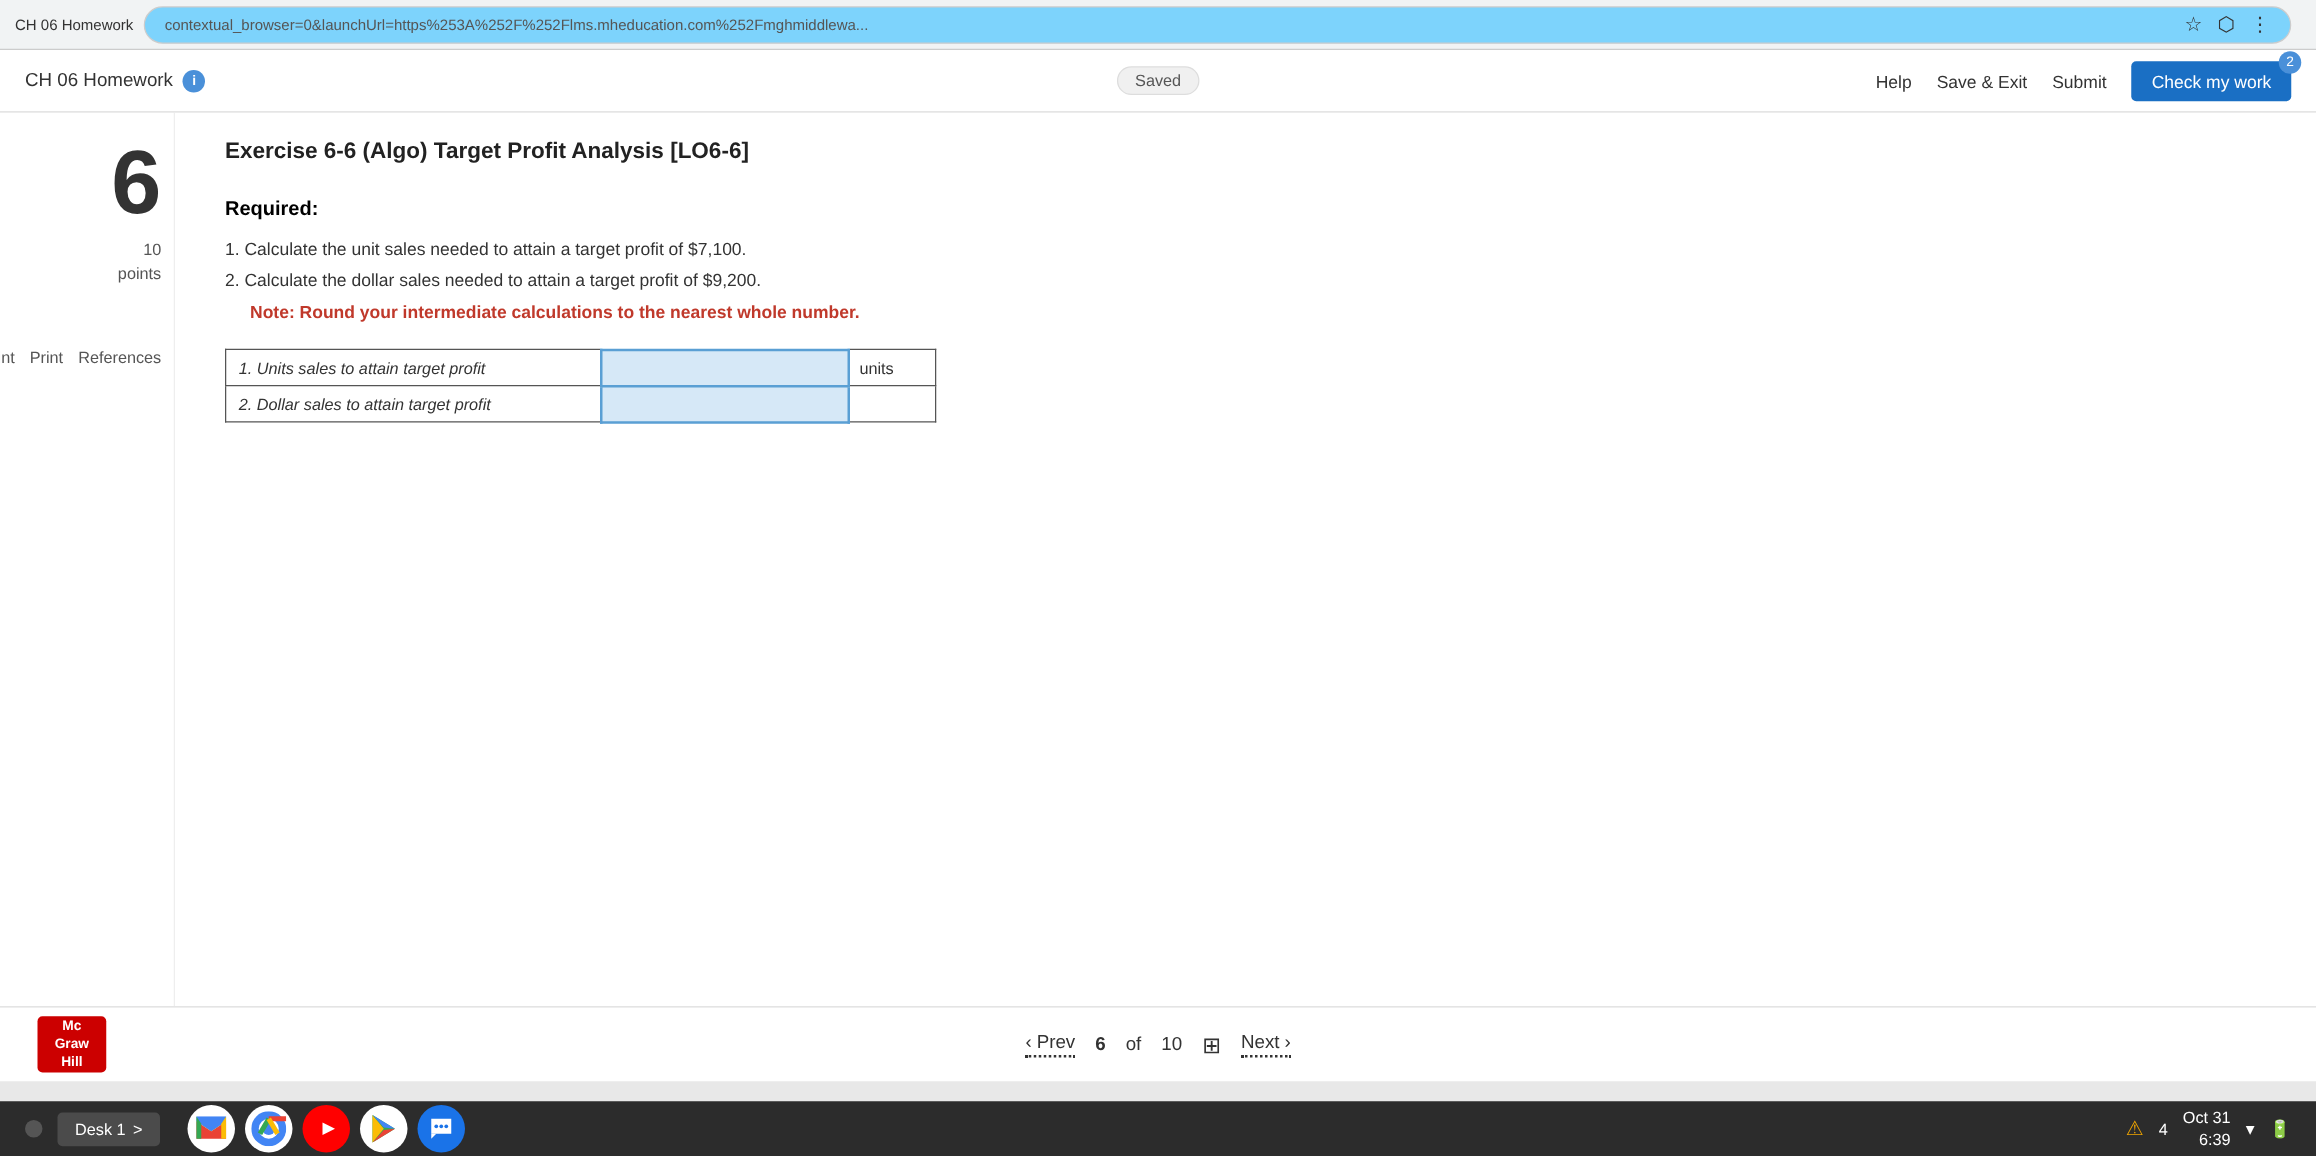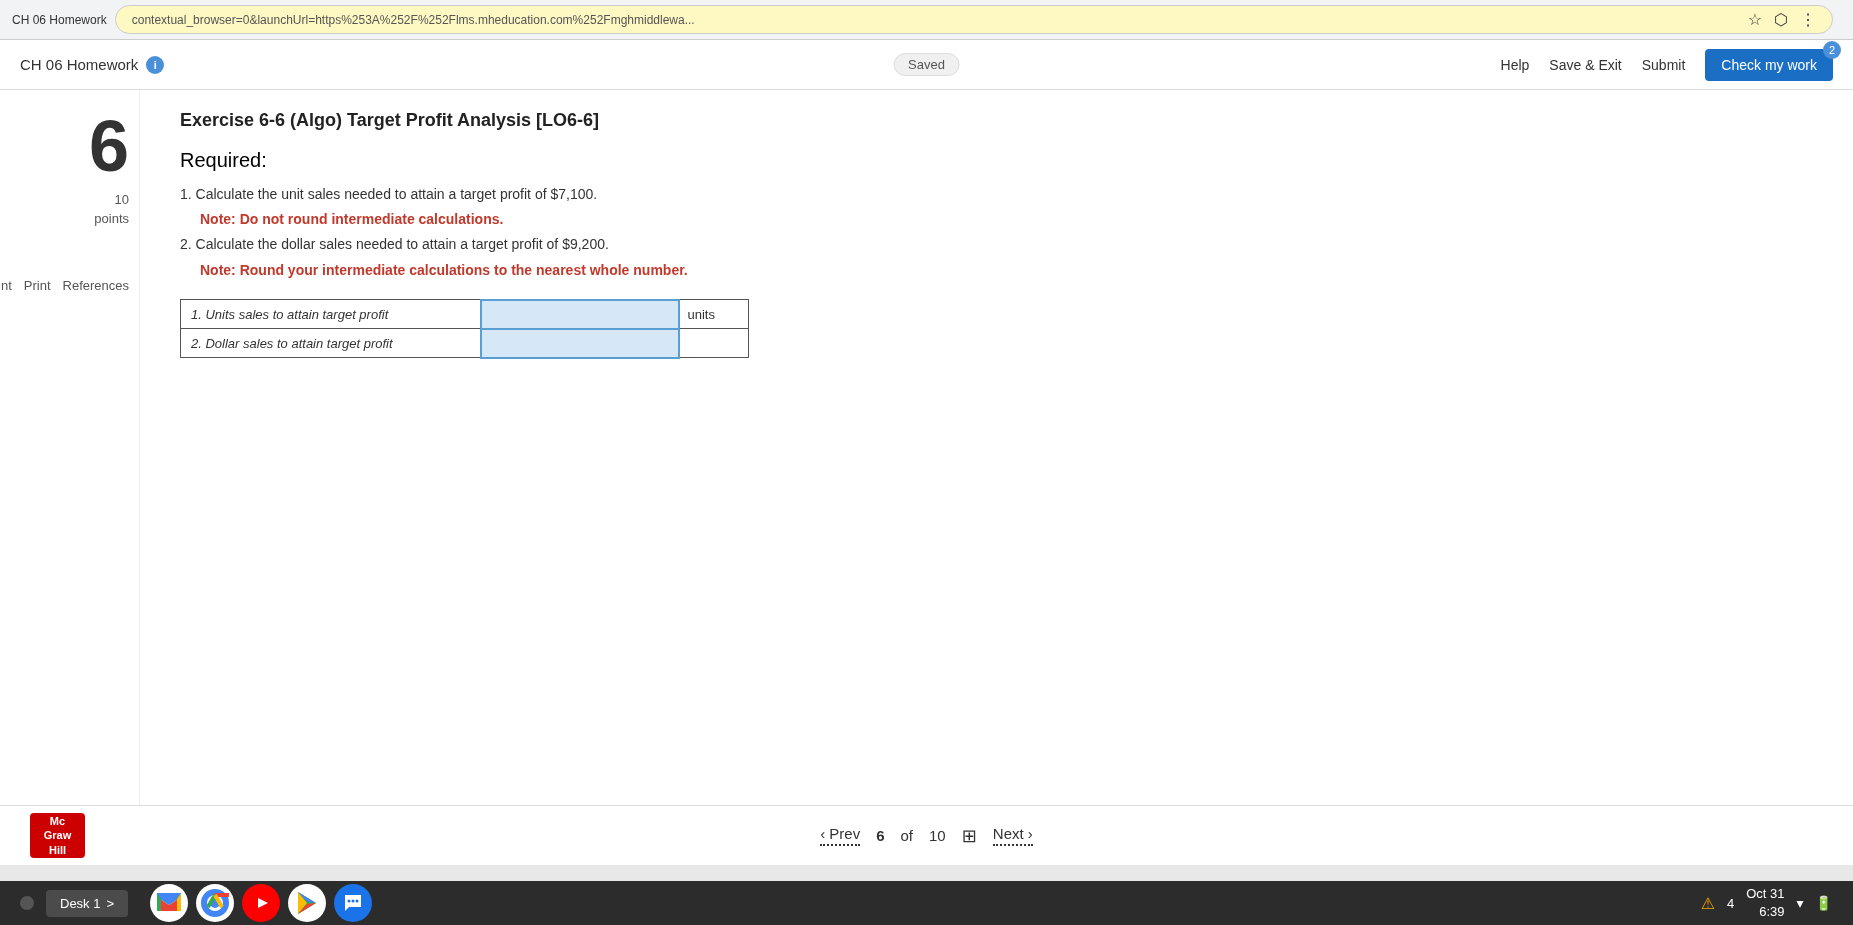--- a/index.html
+++ b/index.html
@@ -18,21 +18,21 @@
       height: 40px;
       display: flex;
       align-items: center;
       padding: 0 12px;
       border-bottom: 1px solid #ccc;
       font-size: 12px;
       color: #555;
     }
     .browser-bar .url-area {
       flex: 1;
-      background: #fef9c3;
+      background: #7dd3fc;
       border: 1px solid #ccc;
       border-radius: 20px;
       padding: 4px 16px;
       font-size: 12px;
       color: #333;
       margin: 0 8px;
       display: flex;
       align-items: center;
       justify-content: space-between;
     }
@@ -169,31 +169,31 @@
     
     .exercise-body {
       flex: 1;
       padding: 20px 40px;
       overflow-y: auto;
     }
     .exercise-title {
       font-size: 18px;
       font-weight: bold;
       color: #222;
-      margin-bottom: 18px;
+      margin-bottom: 28px;
     }
     .problem-text {
       font-size: 14px;
       color: #333;
       line-height: 1.6;
       margin-bottom: 16px;
     }
     .required-label {
-      font-weight: normal;
-      font-size: 20px;
+      font-weight: bold;
+      font-size: 16px;
       margin-bottom: 10px;
     }
     .instructions {
       font-size: 14px;
       color: #333;
       line-height: 1.8;
       margin-bottom: 6px;
     }
     .note-text {
       color: #c0392b;
@@ -400,21 +400,20 @@
       <a class="sidebar-link">Print</a>
       <a class="sidebar-link">References</a>
     </div>
   </div>
 
   <div class="exercise-body">
     <div class="exercise-title">Exercise 6-6 (Algo) Target Profit Analysis [LO6-6]</div>
     <div class="required-label">Required:</div>
     <div class="instructions">
       <p>1. Calculate the unit sales needed to attain a target profit of $7,100.</p>
-      <p class="note-text" style="padding-left:20px;">Note: Do not round intermediate calculations.</p>
       <p>2. Calculate the dollar sales needed to attain a target profit of $9,200.</p>
       <p class="note-text" style="padding-left:20px;">Note: Round your intermediate calculations to the nearest whole number.</p>
     </div>
 
     <table class="answer-table">
       <tbody>
           <tr>
         <td class="label-cell">1. Units sales to attain target profit</td>
         <td class="input-cell">
           <input type="text" value="" style="">

